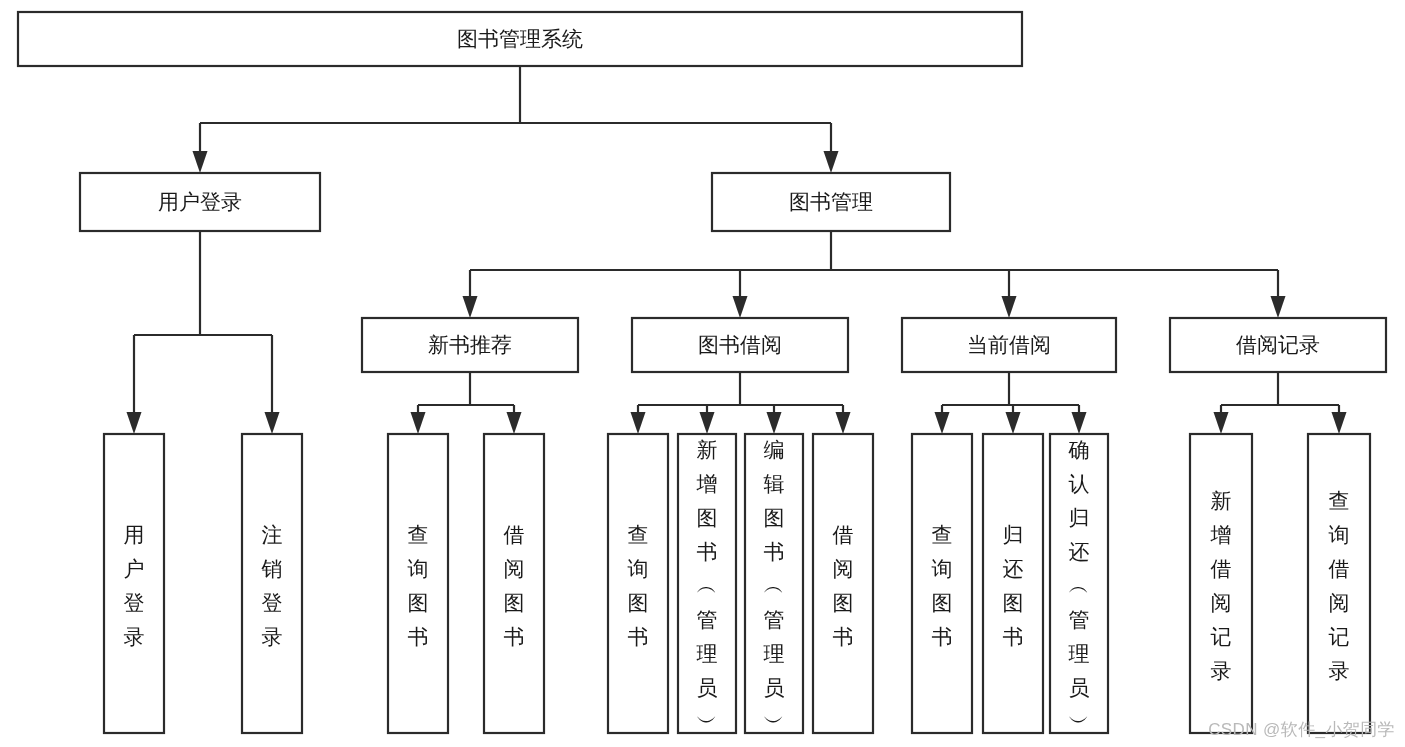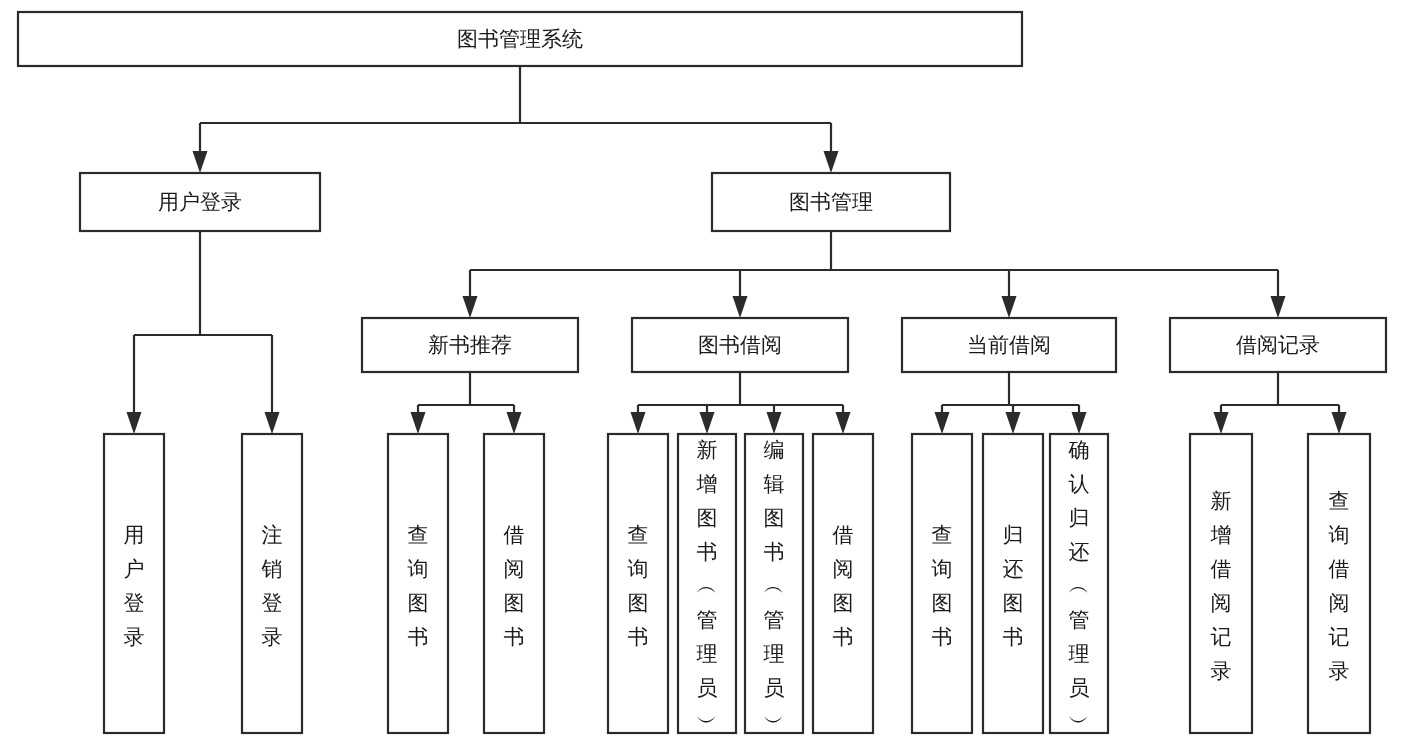--- a/index.html
+++ b/index.html
@@ -214,13 +214,14 @@
         <g>
           <rect class="node-box" x="1190" y="434" width="62" height="299"></rect>
           <text class="node-label-vertical" x="1221" y="508.02"><tspan x="1221" dy="0">新</tspan><tspan x="1221" dy="34">增</tspan><tspan x="1221" dy="34">借</tspan><tspan x="1221" dy="34">阅</tspan><tspan x="1221" dy="34">记</tspan><tspan x="1221" dy="34">录</tspan></text>
         </g>
         <g>
           <rect class="node-box" x="1308" y="434" width="62" height="299"></rect>
           <text class="node-label-vertical" x="1339" y="508.02"><tspan x="1339" dy="0">查</tspan><tspan x="1339" dy="34">询</tspan><tspan x="1339" dy="34">借</tspan><tspan x="1339" dy="34">阅</tspan><tspan x="1339" dy="34">记</tspan><tspan x="1339" dy="34">录</tspan></text>
         </g>
       </g>
   </svg>
+  <div class="watermark">CSDN @软件_小贺同学</div>
 </div>
 
 </body></html>

